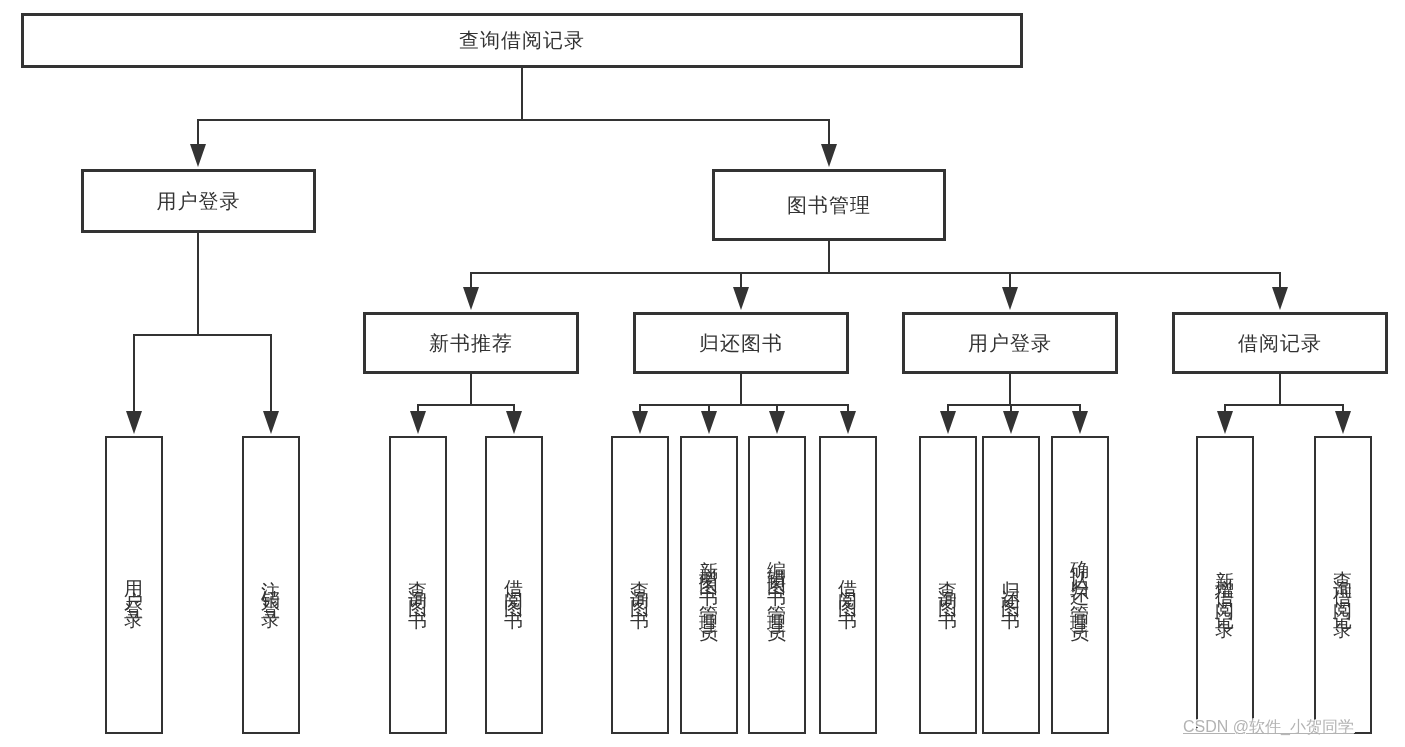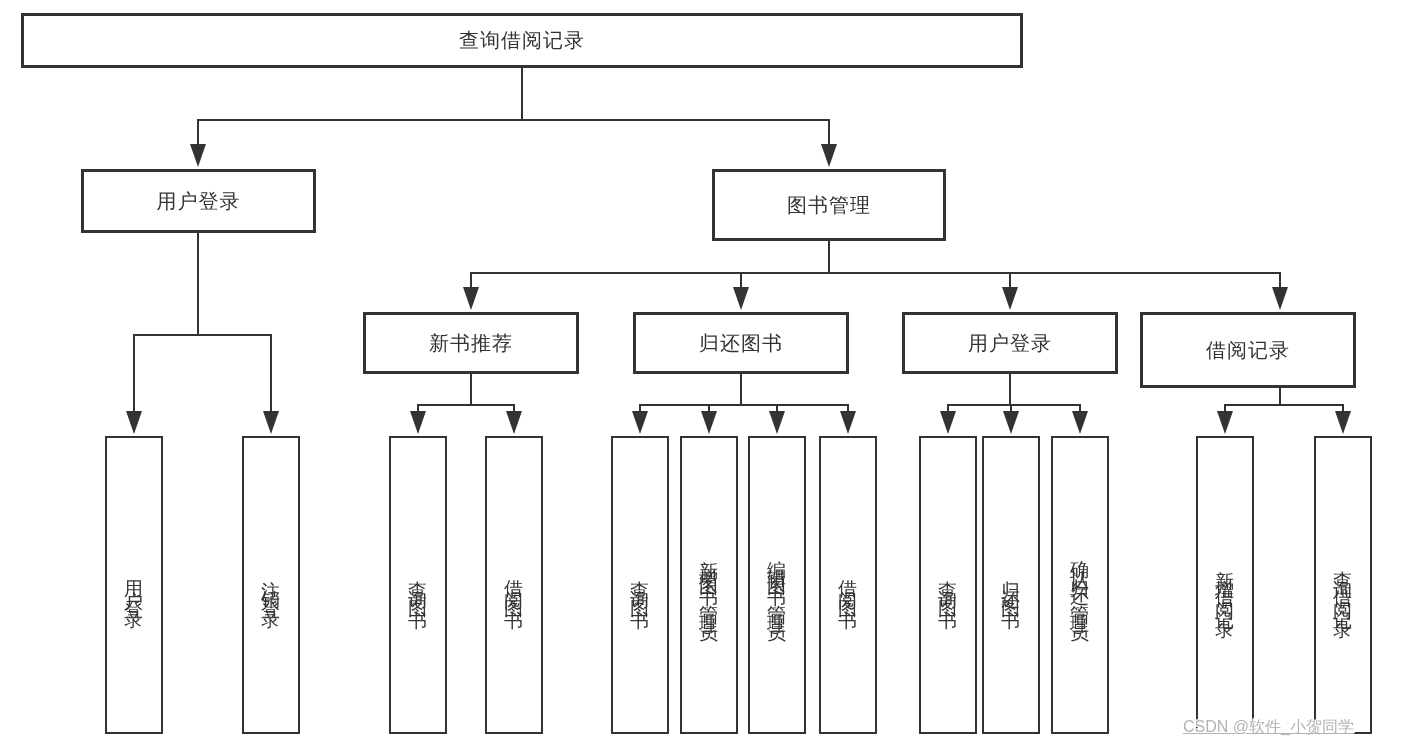--- a/index.html
+++ b/index.html
@@ -151,21 +151,21 @@
 
   <div class="hbox" style="left:363px;top:312px;width:216px;height:62px">
     <span>新书推荐</span>
   </div>
   <div class="hbox" style="left:633px;top:312px;width:216px;height:62px">
     <span>归还图书</span>
   </div>
   <div class="hbox" style="left:902px;top:312px;width:216px;height:62px">
     <span>用户登录</span>
   </div>
-  <div class="hbox" style="left:1140px;top:312px;width:216px;height:76px">
+  <div class="hbox" style="left:1172px;top:312px;width:216px;height:62px">
     <span>借阅记录</span>
   </div>
 
   <div class="leaf" style="left:105px">
     <span>用户登录</span>
   </div>
   <div class="leaf" style="left:242px">
     <span>注销登录</span>
   </div>
   <div class="leaf" style="left:389px">

